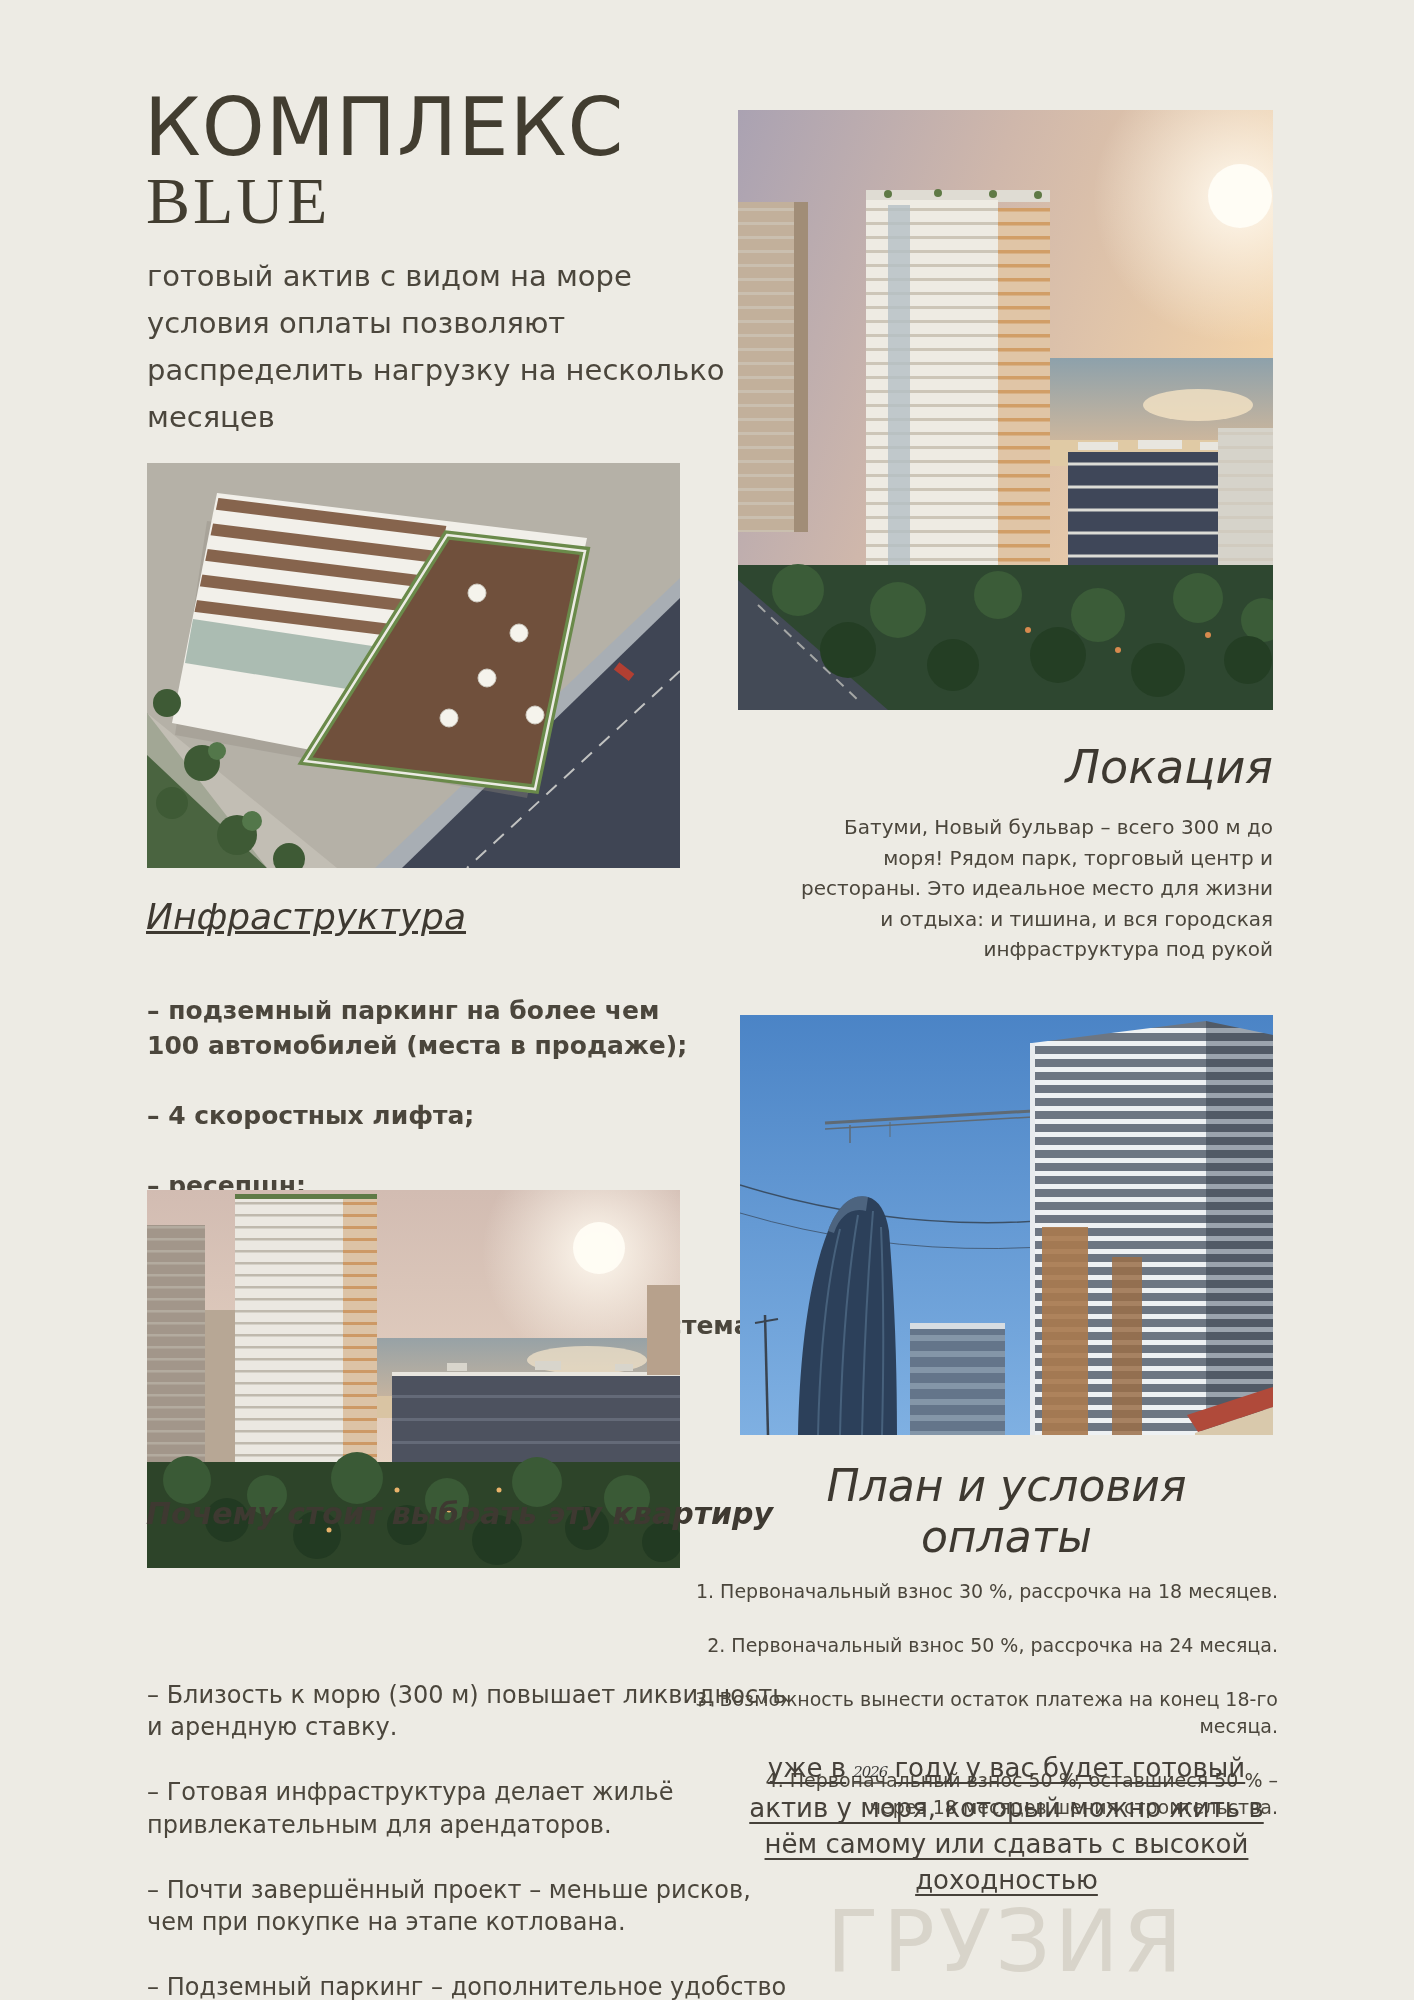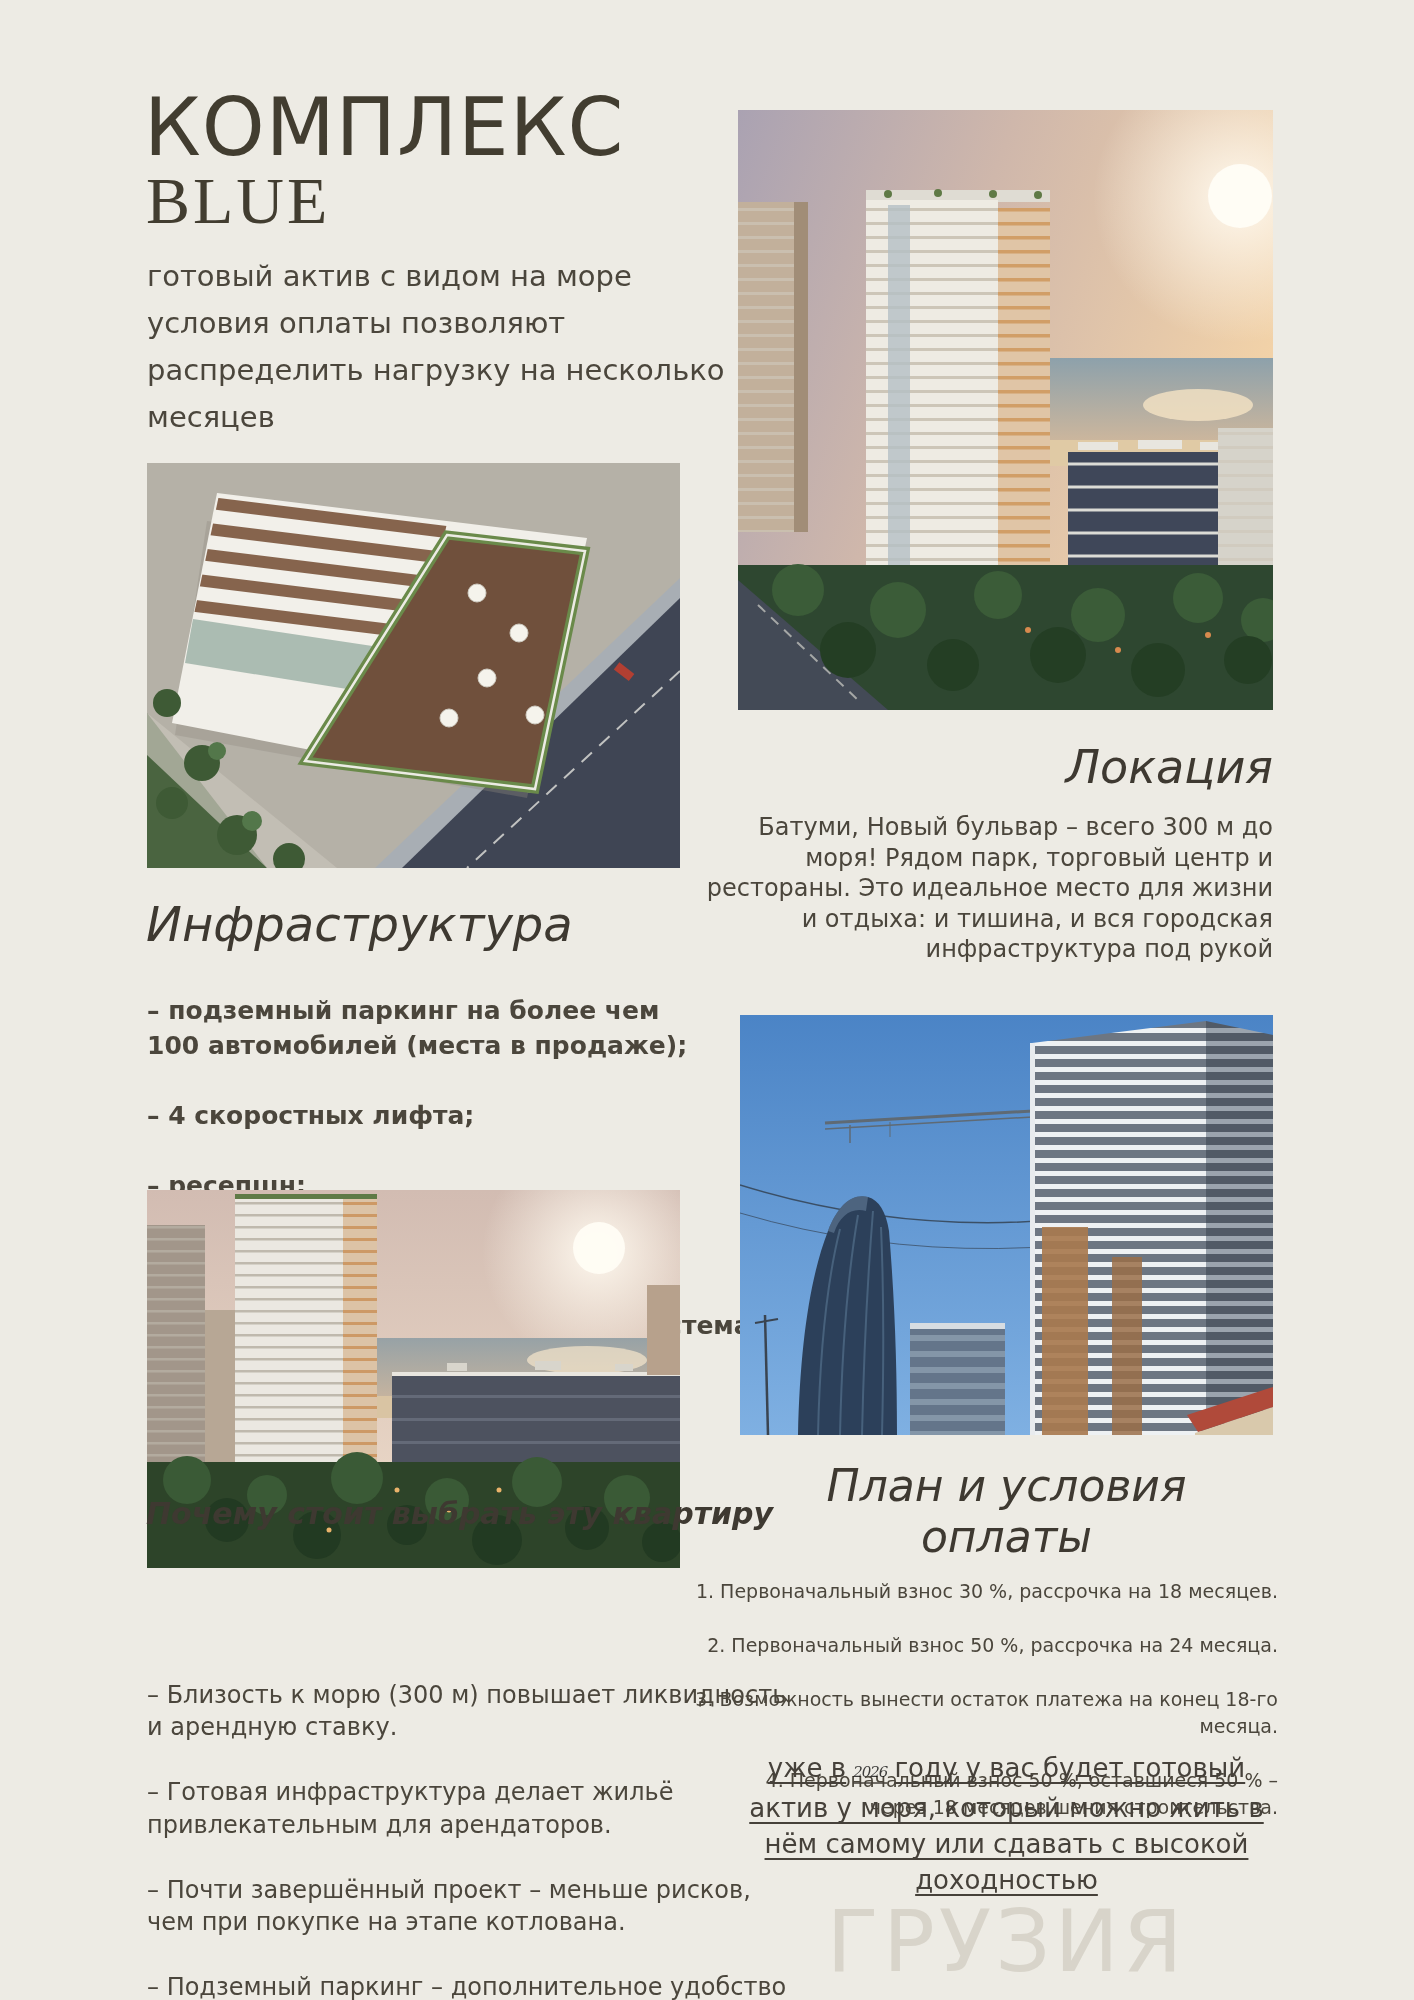--- a/index.html
+++ b/index.html
@@ -4,27 +4,27 @@
 <style>
   html,body{margin:0;padding:0;}
   body{background:#edebe4;font-family:"DejaVu Sans",sans-serif;}
   .page{position:relative;width:1414px;height:2000px;background:#edebe4;overflow:hidden;}
   .abs{position:absolute;}
   .title{left:144px;top:86px;font-size:80px;line-height:1.05;color:#423d30;letter-spacing:1px;}
   .subtitle{left:146px;top:168px;font-family:"Liberation Serif","DejaVu Serif",serif;font-size:66px;line-height:1;color:#423d30;letter-spacing:3px;}
   .intro{left:147px;top:253px;width:600px;font-size:29px;line-height:47px;color:#4b463c;white-space:pre-line;}
   .photo{display:block;}
   .h-italic{font-style:italic;color:#3e3931;}
-  .infra-heading{left:146px;top:896px;font-size:48px;}
+  .infra-heading{left:146px;top:896px;font-size:36px;text-decoration:underline;}
   .list{color:#4b463c;white-space:pre-line;}
   .infra-list{left:147px;top:958px;font-size:25px;line-height:35px;font-weight:bold;}
   .why-heading{left:146px;top:1496px;font-size:30px;font-weight:bold;}
   .why-list{left:147px;top:1646px;font-size:24px;line-height:32.5px;}
   .loc-heading{right:141px;top:740px;font-size:46px;text-align:right;}
-  .loc-text{right:141px;top:812px;font-size:24px;line-height:30.5px;text-align:right;color:#4b463c;white-space:pre-line;}
+  .loc-text{right:141px;top:812px;font-size:20px;line-height:30.5px;text-align:right;color:#4b463c;white-space:pre-line;}
   .pay-heading{left:740px;width:533px;top:1460px;font-size:44px;text-align:center;}
   .pay-list{right:136px;top:1551px;font-size:19px;line-height:27px;text-align:right;}
   .pay-list .item{margin:0;text-align:right;}
   .final-note{left:710px;width:593px;top:1750px;text-align:center;font-size:26px;line-height:36px;color:#46413a;}
   .fn-line{text-decoration:underline;text-decoration-thickness:2px;text-underline-offset:5px;}
   .scribble{font-family:"DejaVu Serif",serif;font-style:italic;font-size:15px;color:#000000;opacity:.75;margin:0 7px;letter-spacing:-1px;}
   .watermark{left:740px;width:533px;top:1898px;text-align:center;font-size:86px;line-height:1;color:#d8d4ca;letter-spacing:4px;}
 </style>
 </head>
 <body>

